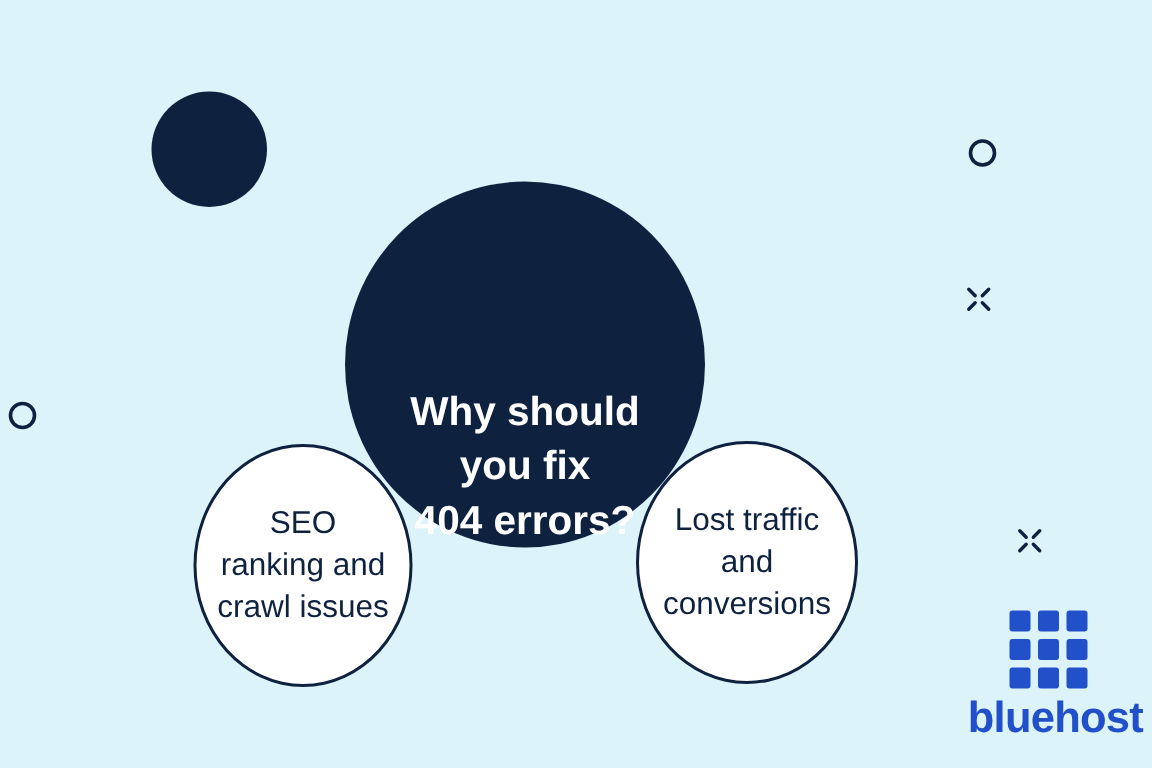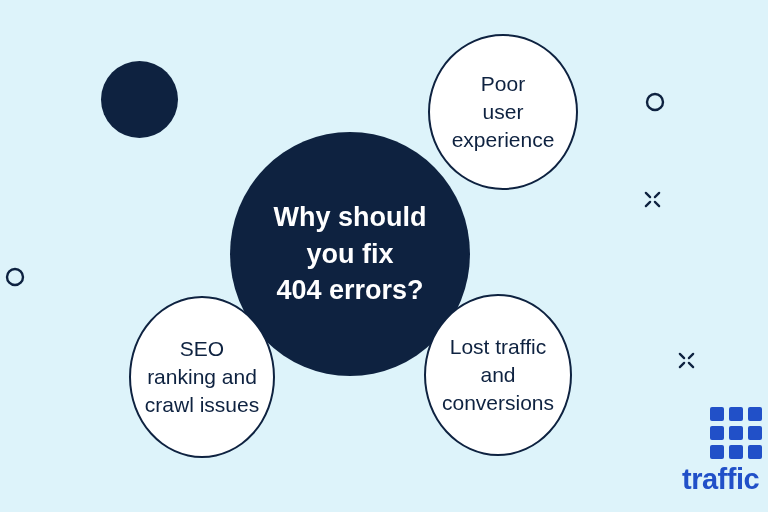--- a/index.html
+++ b/index.html
@@ -13,27 +13,27 @@
     width: 768px;
     height: 512px;
     background: #ddf3fa;
     overflow: hidden;
   }
 
   
   .center-circle {
     position: absolute;
     left: 230px;
-    top: 132px;
+    top: 121px;
     width: 240px;
     height: 244px;
     background: #0e2240;
     border-radius: 50%;
     display: flex;
-    align-items: center;
+    align-items: flex-end;
     justify-content: center;
     text-align: center;
   }
   .center-circle .title {
     color: #ffffff;
     font-size: 27px;
     font-weight: 700;
     line-height: 1.35;
     white-space: pre-line;
   }
@@ -145,25 +145,20 @@
       <line x1="7.5" y1="12.5" x2="3" y2="17"></line>
     </g>
   </svg>
 
   <div class="center-circle">
     <div class="title">Why should
 you fix
 404 errors?</div>
   </div>
 
-  <div class="bubble bubble-top-right">
-    <div class="bubble-text">Poor
-user
-experience</div>
-  </div>
 
   <div class="bubble bubble-bottom-right">
     <div class="bubble-text">Lost traffic
 and
 conversions</div>
   </div>
 
   <div class="bubble bubble-bottom-left">
     <div class="bubble-text">SEO
 ranking and
@@ -175,16 +170,16 @@
       <div class="sq"></div>
         <div class="sq"></div>
         <div class="sq"></div>
       <div class="sq"></div>
         <div class="sq"></div>
         <div class="sq"></div>
       <div class="sq"></div>
         <div class="sq"></div>
         <div class="sq"></div>
     </div>
-    <div class="logo-wordmark">traffic</div>
+    <div class="logo-wordmark">bluehost</div>
   </div>
 
 </div>
 
 </body></html>

